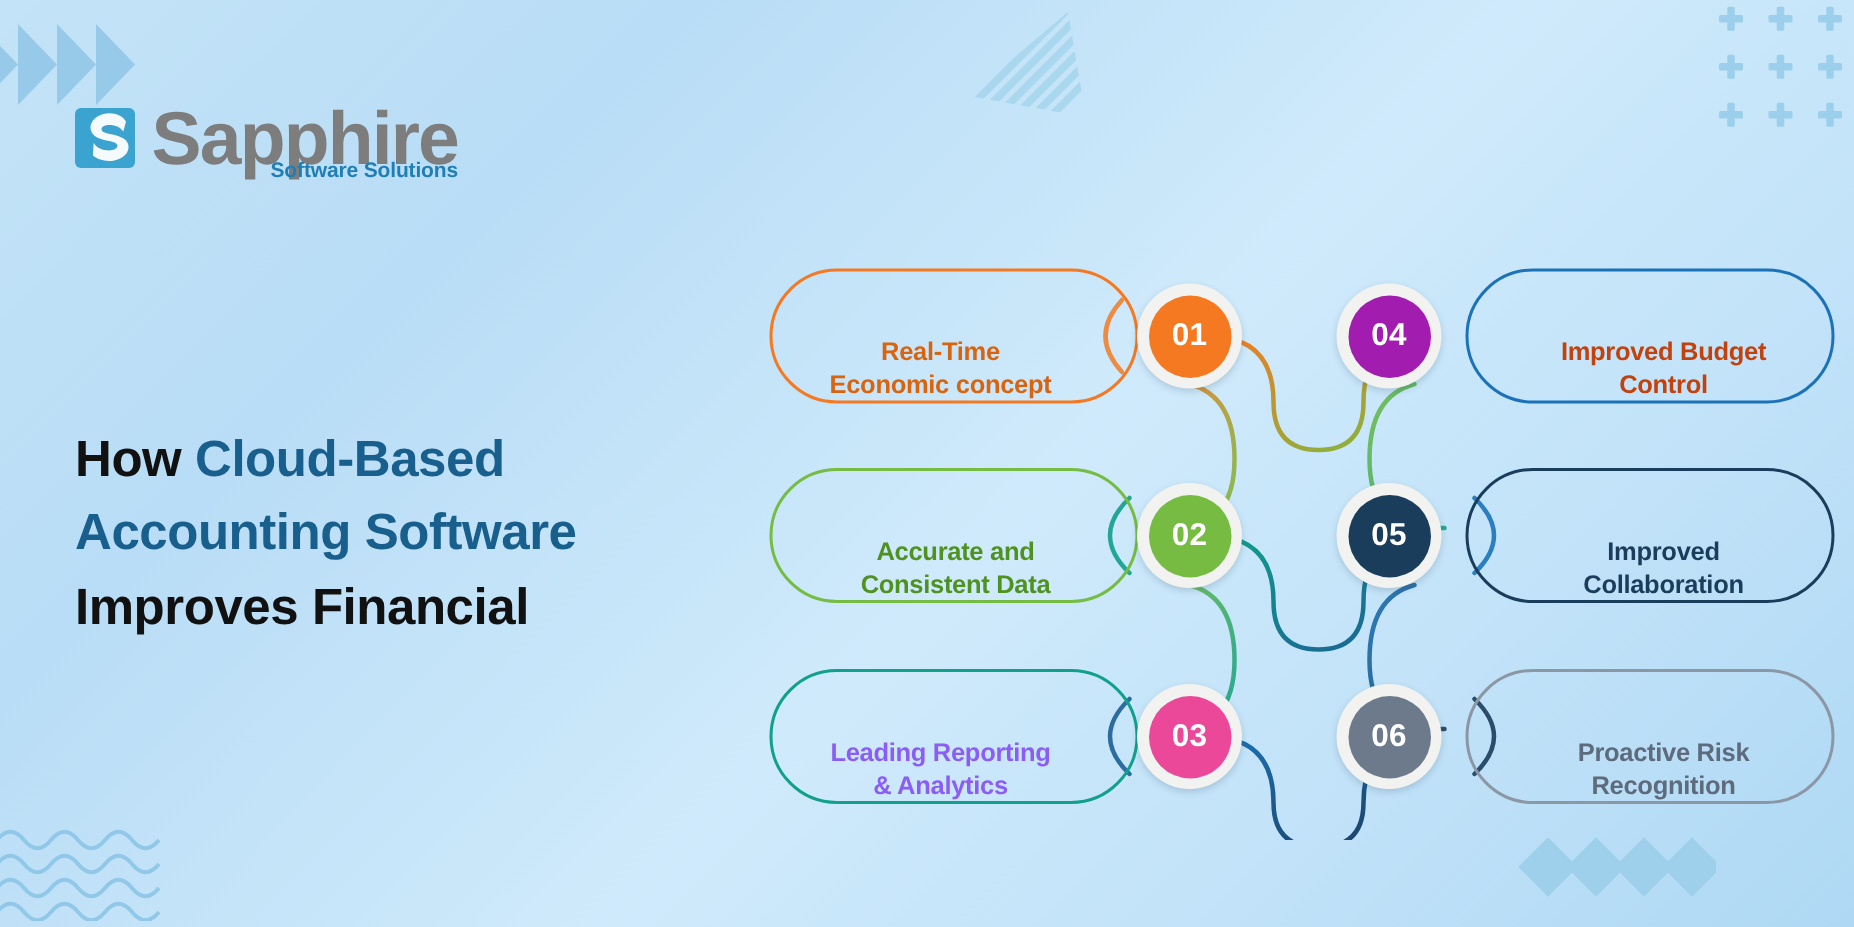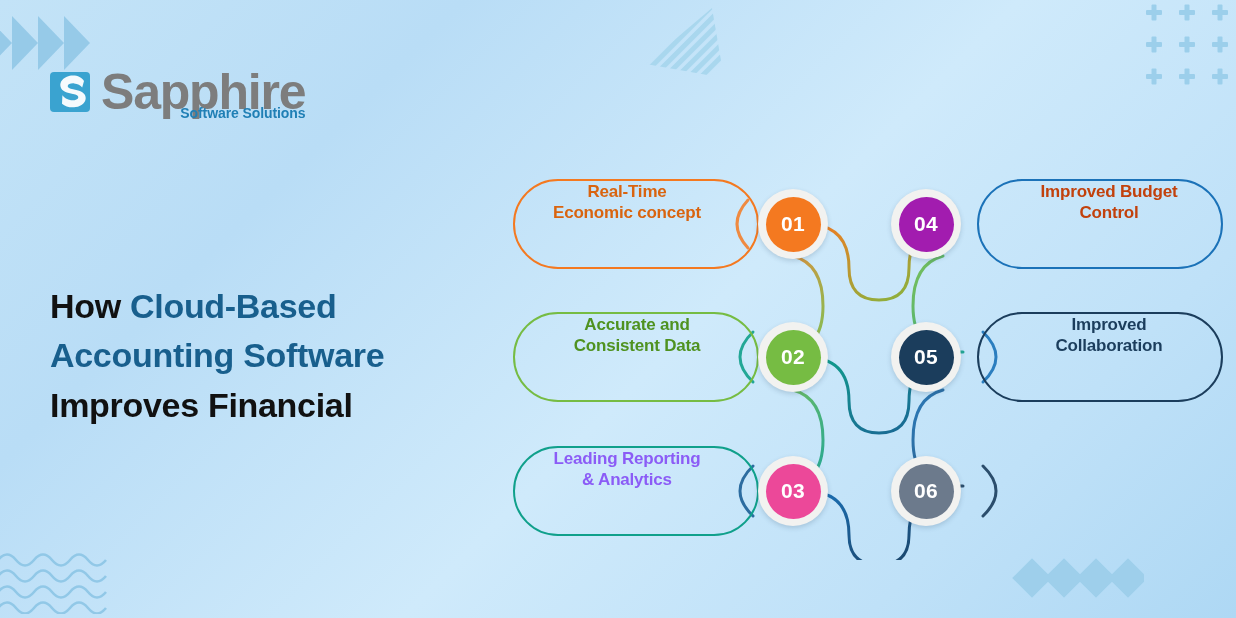--- a/index.html
+++ b/index.html
@@ -48,21 +48,21 @@
 
   .row { position:absolute; left:0; width:726px; height:106px; }
   #row-1 { top:11px; }
   #row-2 { top:144px; }
   #row-3 { top:278px; }
 
   
   .pill {
     position:absolute; top:8px; height:90px; width:246px;
     border-radius:45px; border:2.4px solid #999;
-    display:flex; align-items:flex-start; justify-content:center;
+    display:flex; align-items:flex-end; justify-content:center;
     background:transparent;
   }
   .pill-left  { left:8px;  padding-right:18px; }
   .pill-right { left:472px; padding-left:18px; }
 
   .pill-label {
     font-size:17px; font-weight:bold; line-height:1.26;
     text-align:center; letter-spacing:-0.2px;
   }
 
@@ -274,14 +274,20 @@
         <span>&amp; Analytics</span>
       </div>
     </div>
     <div class="badge badge-left">
       <div class="badge-inner" style="background: #ec4899;">03</div>
     </div>
 
     <div class="badge badge-right">
       <div class="badge-inner" style="background: rgb(108, 122, 140);">06</div>
     </div>
+    <div class="pill pill-right" style="border-color: rgb(139, 151, 165);">
+      <div class="pill-label" style="color: rgb(93, 107, 124);">
+        <span>Proactive Risk</span><br>
+        <span>Recognition</span>
+      </div>
+    </div>
   </div>
 </div>
 
 </body></html>

